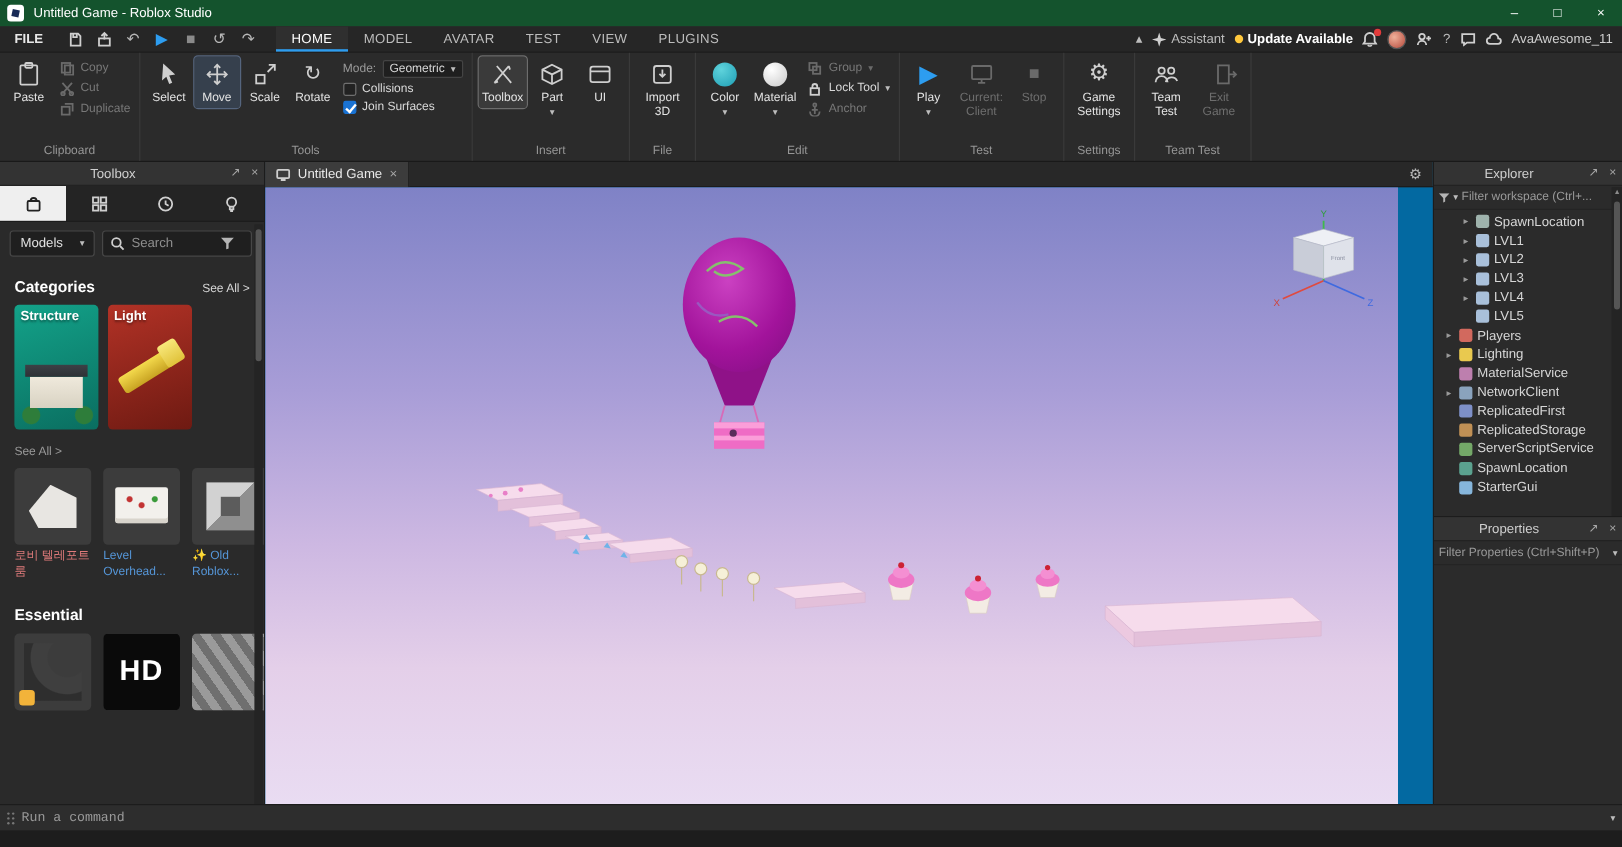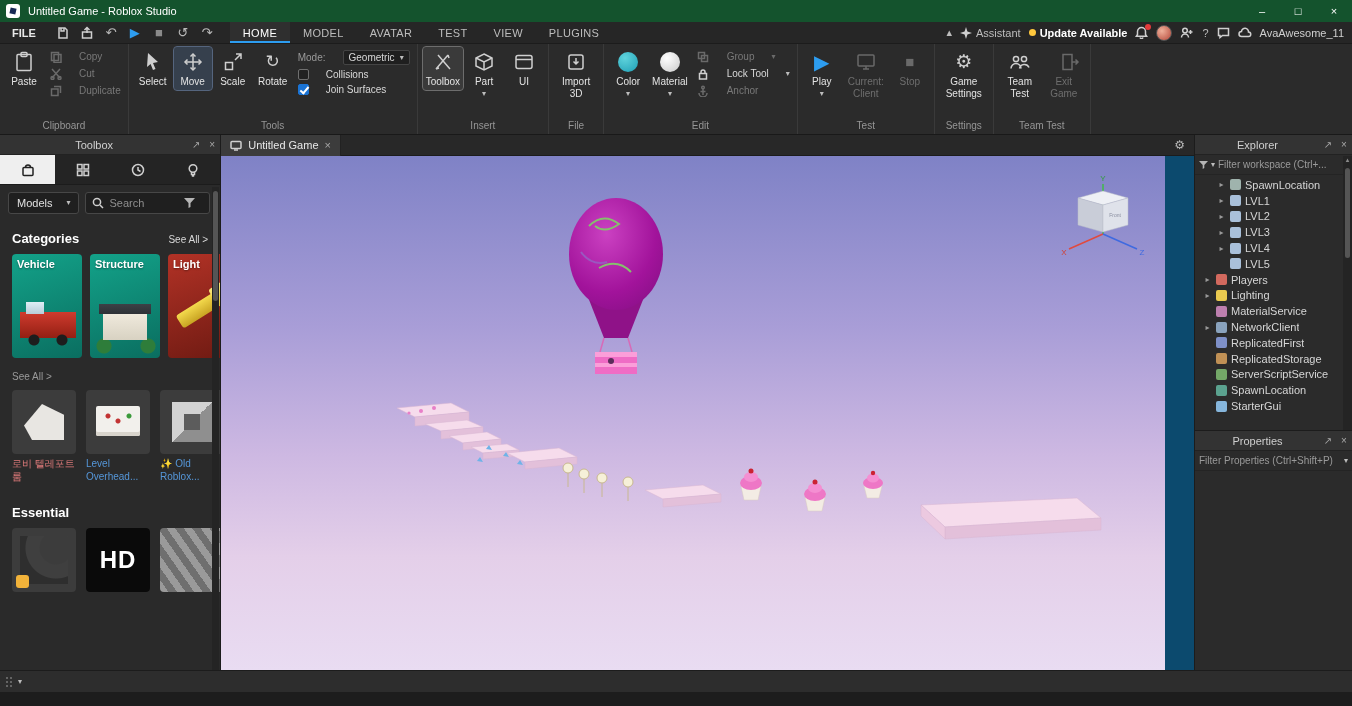--- a/index.html
+++ b/index.html
@@ -40,21 +40,21 @@
   .rg-body { flex:1; display:flex; align-items:flex-start; gap:2px; }
   .rg-label { height:16px; text-align:center; color:#969696; font-size:10px; padding-top:2px; }
   .rbtn { min-width:38px; display:flex; flex-direction:column; align-items:center; padding:3px 3px 2px; border-radius:3px; color:#e3e3e3; font-size:10px; text-align:center; line-height:1.15; gap:2px; }
   .rbtn .ric { width:24px; height:24px; display:flex; align-items:center; justify-content:center; font-size:17px; color:#cfcfcf; }
   .rbtn.sel { background:#36404d; outline:1px solid #55657e; }
   .rbtn.selbox { background:#3a3a3a; outline:1px solid #6d6d6d; }
   .rbtn.dis { color:#6e6e6e; }
   .rbtn.dis .ric { color:#6a6a6a; }
   .mini-caret { font-size:8px; color:#bdbdbd; line-height:1; }
   .scol { display:flex; flex-direction:column; gap:4px; padding:3px 2px 0 4px; }
-  .srow { display:flex; align-items:center; gap:17px; font-size:10px; color:#787878; }
+  .srow { display:flex; align-items:center; gap:5px; font-size:10px; color:#787878; }
   .srow.en { color:#d8d8d8; }
   .srow .sic { width:13px; height:13px; display:flex; align-items:center; justify-content:center; color:#8a8a8a; }
   .ddbox { background:#1f1f1f; border:1px solid #444; border-radius:2px; color:#d8d8d8; padding:1px 5px; font-size:10px; display:flex; gap:5px; align-items:center; }
   .cbox { width:11px; height:11px; border:1px solid #6f6f6f; border-radius:2px; background:#222; }
   .cbox.checked { background:#1a73d4; border-color:#1a73d4; position:relative; }
   .cbox.checked::after { content:""; position:absolute; left:3px; top:0px; width:3px; height:7px; border:solid #fff; border-width:0 2px 2px 0; transform:rotate(40deg); }
   .circ { width:20px; height:20px; border-radius:50%; }
   .circ.teal { background:radial-gradient(circle at 35% 30%, #5fd3dc, #1f9fb5); }
   .circ.white { background:radial-gradient(circle at 35% 30%, #ffffff, #c9c9c9); }
 
@@ -115,21 +115,21 @@
   .t3 .ta::before { content:""; position:absolute; inset:12px; background:linear-gradient(135deg,#d2d2d2 0 50%,#8f8f8f 50% 100%); }
   .t3 .ta::after { content:""; position:absolute; inset:24px; background:#5c5c5c; }
   .e1 .ta::before { content:""; position:absolute; inset:8px; background:radial-gradient(circle at 75% 25%, transparent 16px, #3f3f3f 17px 30px, #2e2e2e 31px); }
   .e2 .ta { background:#0a0a0a; display:flex; align-items:center; justify-content:center; }
   .hd-text { color:#fff; font-weight:bold; font-size:24px; letter-spacing:1px; }
   .e3 .ta { background:repeating-linear-gradient(55deg,#9a9a9a 0 7px,#6f6f6f 7px 14px); }
   .thumb .badge-sq { position:absolute; left:4px; bottom:4px; width:13px; height:13px; border-radius:3px; background:#f2b33a; }
   .thumb-label { font-size:10px; line-height:1.25; margin-top:4px; word-break:break-word; }
 
   
-  .vp { width:1100px; height:100%; position:relative; background:#0c4a6e; }
+  .vp { width:1100px; height:100%; position:relative; background:#0369a1; }
   .vp-tabbar { height:21px; background:#282828; border-bottom:1px solid #1c1c1c; display:flex; align-items:center; }
   .vp-tab { height:21px; display:flex; align-items:center; gap:6px; background:#3c3c3c; padding:0 9px; font-size:11px; color:#e8e8e8; border-right:1px solid #222; }
   .vp-tab .x { color:#a8a8a8; font-size:11px; }
   .vp-gear { margin-left:auto; padding:0 9px; color:#b8b8b8; font-size:12px; }
   .scene { display:block; width:944px; height:514px; }
 
   
   .rightcol { width:158px; height:100%; display:flex; flex-direction:column; border-left:1px solid #1c1c1c; }
   .explorer { height:296px; background:#2b2b2b; display:flex; flex-direction:column; border-bottom:1px solid #1c1c1c; position:relative; }
   .filterrow { display:flex; align-items:center; gap:3px; height:20px; padding:0 4px; background:#2b2b2b; border-bottom:1px solid #242424; }
@@ -573,24 +573,20 @@
             </svg>
         </span>
       </div>
 
       <div class="sectrow">
         <span class="sect-title">Categories</span>
         <span class="sect-link">See All &gt;</span>
       </div>
       <div class="cards">
 
-          <div class="cat-card cat-vehicle">
-            <span class="cat-label">Vehicle</span>
-            <span class="art"></span>
-          </div>
 
           <div class="cat-card cat-structure">
             <span class="cat-label">Structure</span>
             <span class="art"></span>
           </div>
 
           <div class="cat-card cat-light">
             <span class="cat-label">Light</span>
             <span class="art"></span>
           </div>
@@ -914,17 +910,18 @@
 
   <div class="cmdbar">
     <span class="grip">
         <i></i>
         <i></i>
         <i></i>
         <i></i>
         <i></i>
         <i></i>
       </span>
+    <input placeholder="Run a command" style="">
     <span class="mini-caret">▾</span>
   </div>
   <div class="bottomfill"></div>
 
 </div>
 
 </body></html>

